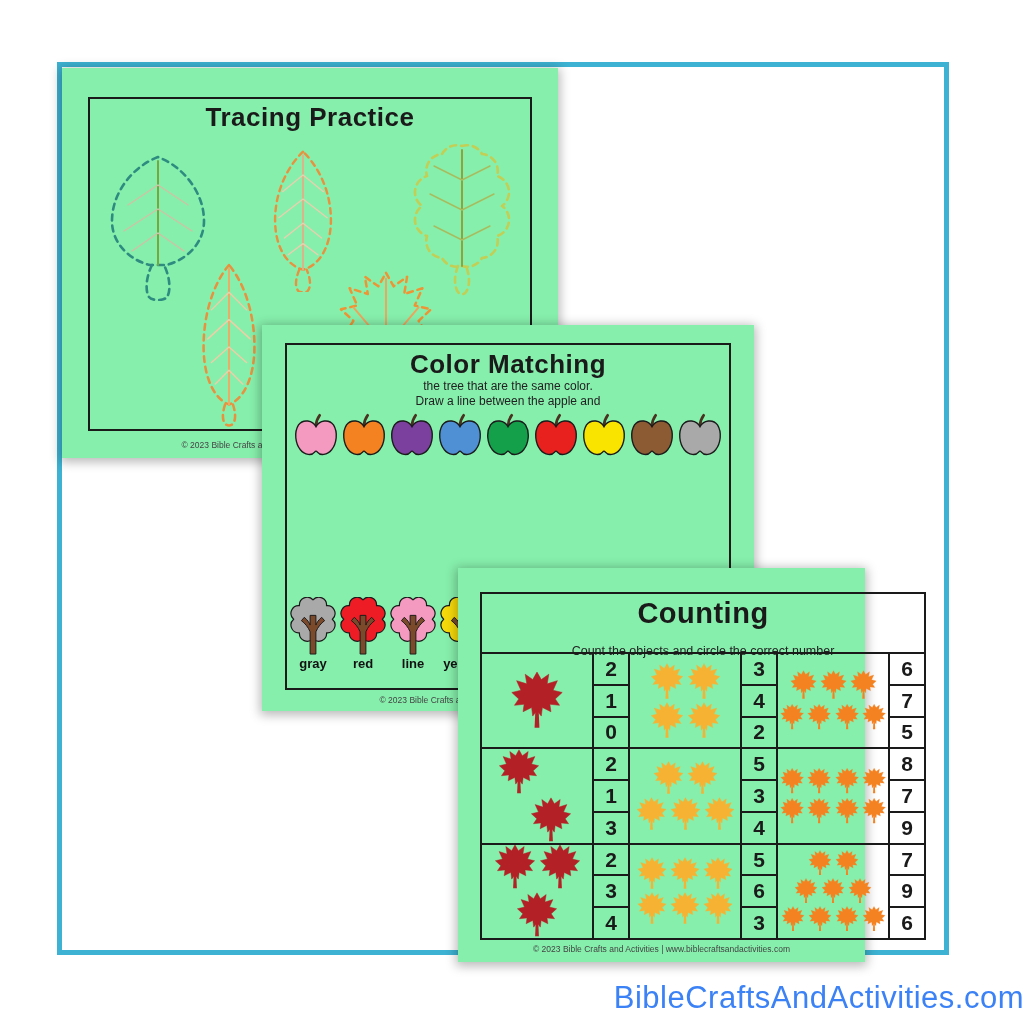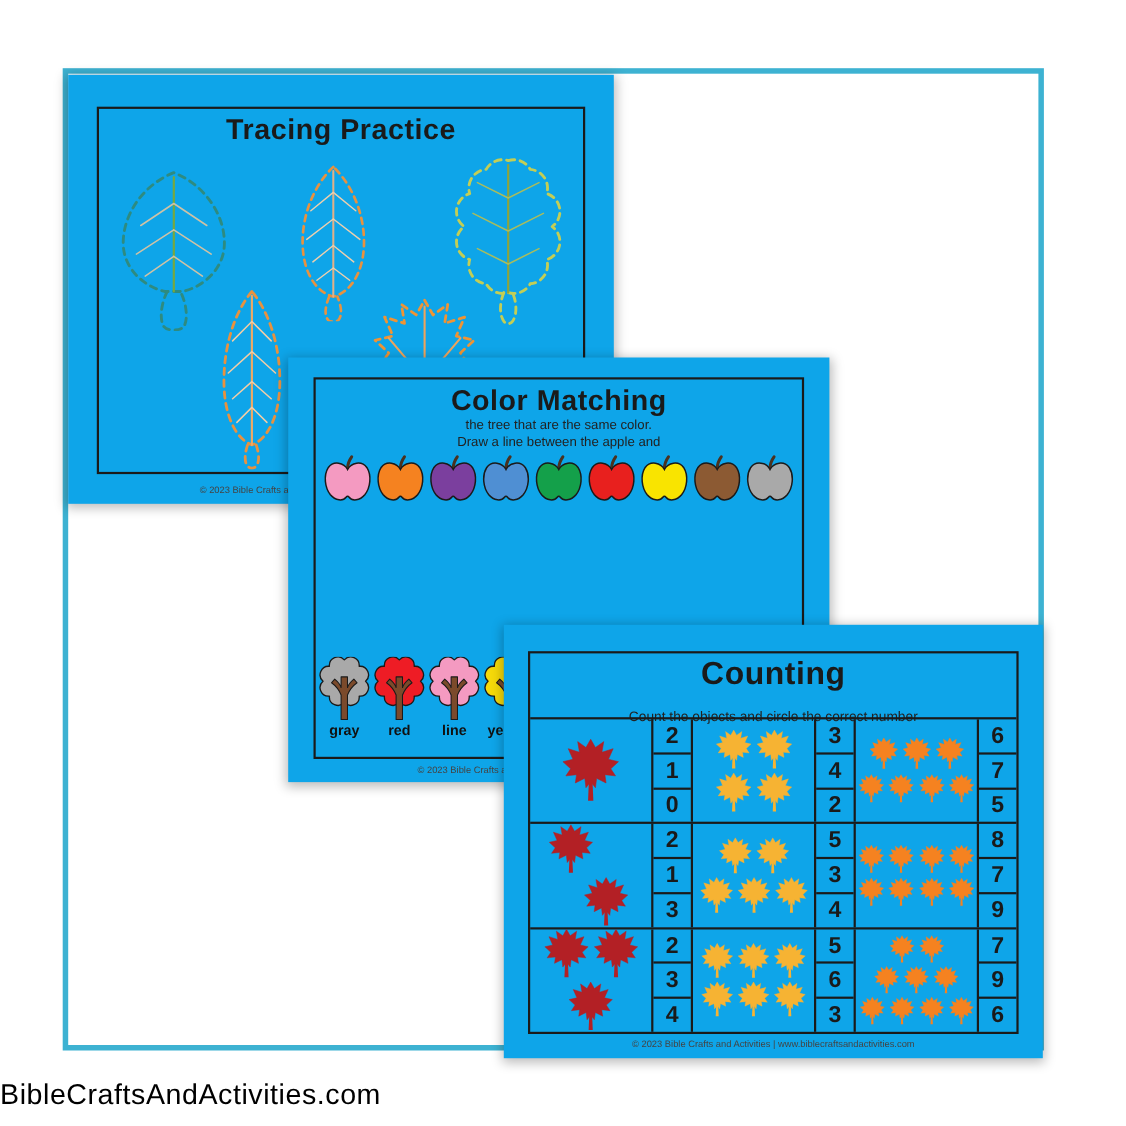--- a/index.html
+++ b/index.html
@@ -4,24 +4,24 @@
 <style>
   html,body{margin:0;padding:0}
   body{width:1024px;height:1024px;position:relative;background:#fff;overflow:hidden;
        font-family:"Liberation Sans",sans-serif;color:#1a1a1a}
 
   
   .frame{position:absolute;left:57px;top:62px;width:892px;height:893px;
          border:5px solid var(--frame,#3db2d2);box-sizing:border-box;z-index:0}
 
   
-  .page{position:absolute;background:#0ea5e9;box-shadow:0 2px 10px 2px rgba(0,0,0,.28)}
+  .page{position:absolute;background:#86efac;box-shadow:0 2px 10px 2px rgba(0,0,0,.28)}
   #page-tracing{left:62px;top:68px;width:496px;height:390px;z-index:1}
   #page-matching{left:262px;top:325px;width:492px;height:386px;z-index:2}
-  #page-counting{left:458px;top:568px;width:490px;height:394px;z-index:3}
+  #page-counting{left:458px;top:568px;width:407px;height:394px;z-index:3}
 
   .inner-border{position:absolute;border:2px solid #1a1a1a;box-sizing:border-box}
   #page-tracing .inner-border{left:26px;top:29px;width:444px;height:334px}
   #page-matching .inner-border{left:23px;top:18px;width:446px;height:347px}
 
   .sheet-title{position:absolute;left:0;right:0;text-align:center;font-weight:700;letter-spacing:.5px}
   #page-tracing .sheet-title{top:34px;font-size:26px}
   #page-matching .sheet-title{top:24px;font-size:26px}
 
   .sheet-sub{position:absolute;left:0;right:0;text-align:center;font-size:12px;line-height:14.5px;color:#222}
@@ -63,22 +63,22 @@
   .numcol{width:34px;flex:none;display:flex;flex-direction:column;border-left:2px solid #1a1a1a;border-right:2px solid #1a1a1a}
   .numcol:last-child{border-right:none}
   .numbox{flex:1;display:flex;align-items:center;justify-content:center;font-weight:700;font-size:21px;border-bottom:2px solid #1a1a1a}
   .numbox:last-child{border-bottom:none}
   .lrow{display:flex;justify-content:center;align-items:center;gap:3px;margin:1px 0}
   .lrow.start{justify-content:flex-start;padding-left:14px}
   .lrow.end{justify-content:flex-end;padding-right:18px}
   .leaf{display:block}
 
   
-  .site-text{position:absolute;left:0;right:0;top:980px;text-align:left;font-size:26px;
-             color:#000000;letter-spacing:.5px;font-weight:400}
+  .site-text{position:absolute;left:0;right:0;top:980px;text-align:right;font-size:31px;
+             color:#3b82f6;letter-spacing:.5px;font-weight:400}
   .defs-svg{position:absolute;width:0;height:0}
 </style>
 </head>
 <body>
 
 <svg class="defs-svg" aria-hidden="true">
   <defs>
     <g id="maple-shape">
       <path fill="currentColor" stroke="currentColor" stroke-width="1" stroke-linejoin="round" d="M50 2 L58 16 L72 6 L69 24 L88 18 L80 36 L97 40 L84 52 L92 64 L74 62 L76 76 L60 68 L58 84 L50 74 L42 84 L40 68 L24 76 L26 62 L8 64 L16 52 L3 40 L20 36 L12 18 L31 24 L28 6 L42 16 Z"></path>
       <path fill="currentColor" d="M47 72 L45.5 106 L54.5 106 L53 72 Z"></path>

